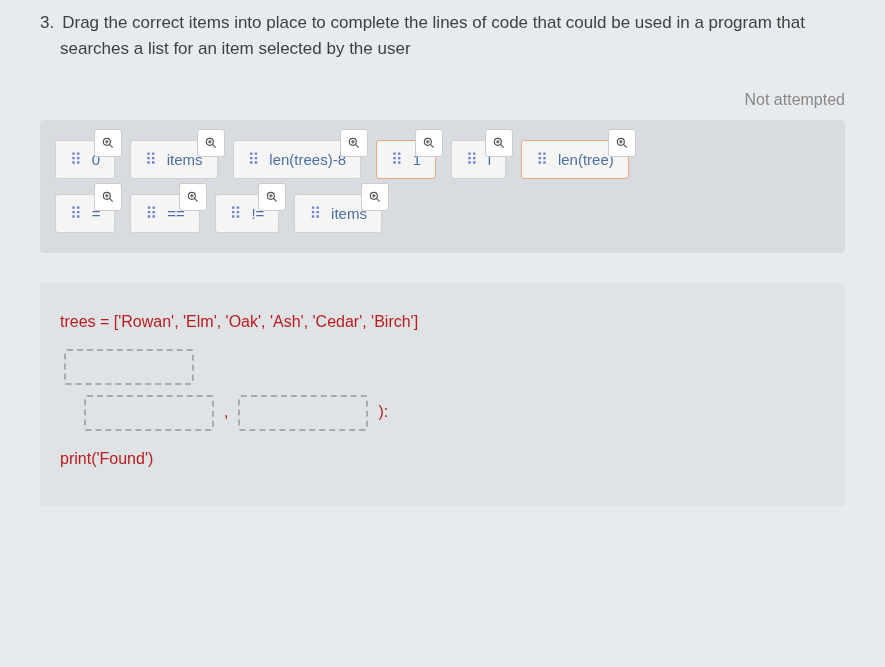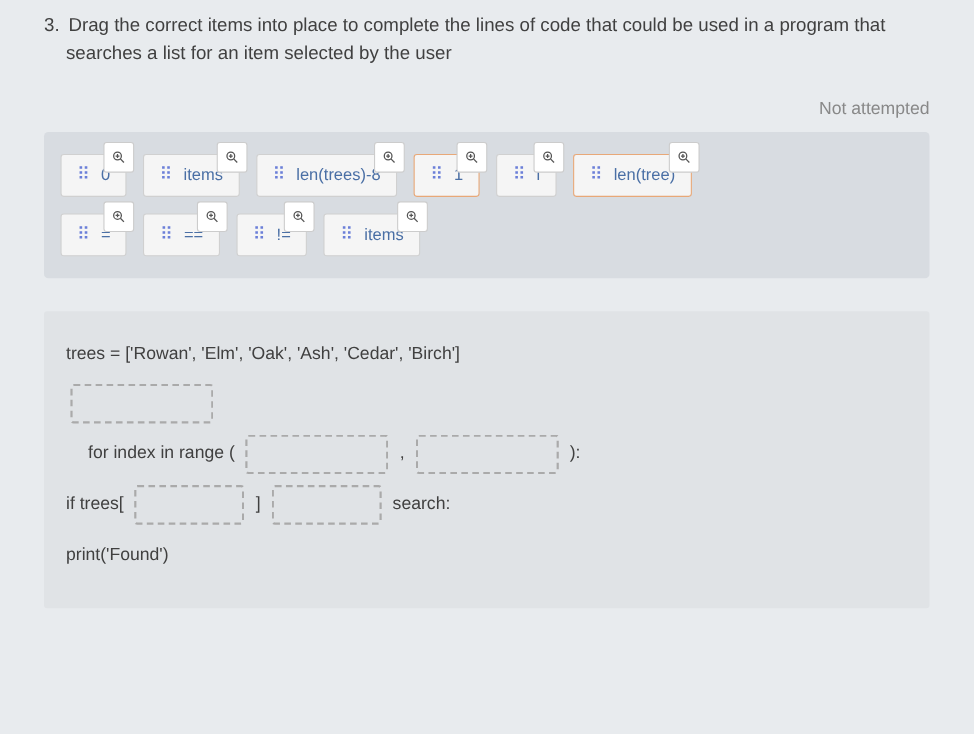--- a/index.html
+++ b/index.html
@@ -80,21 +80,21 @@
       justify-content: center;
       font-size: 14px;
       color: #555;
       cursor: pointer;
     }
     .code-area {
       background: #e0e3e6;
       padding: 20px;
       border-radius: 3px;
       font-size: 16px;
-      color: #404040;
+      color: #b91c1c;
       line-height: 2.4;
     }
     .code-line {
       display: flex;
       align-items: center;
       flex-wrap: wrap;
       gap: 6px;
       margin-bottom: 8px;
     }
     .drop-zone {
@@ -266,29 +266,21 @@
 </div>
 
 <div class="code-area">
   <div class="code-line">
     <span>trees = ['Rowan', 'Elm', 'Oak', 'Ash', 'Cedar', 'Birch']</span>
   </div>
   <div class="code-line">
     <span class="drop-zone wide"></span>
   </div>
   <div class="code-line" style="padding-left:20px;">
-    <span>for index in range (</span>
     <span class="drop-zone wide"></span>
     <span>,</span>
     <span class="drop-zone wide"></span>
     <span>):</span>
   </div>
-  <div class="code-line" style="padding-left:0px;">
-    <span>if trees[</span>
-    <span class="drop-zone narrow"></span>
-    <span>]</span>
-    <span class="drop-zone narrow"></span>
-    <span>search:</span>
-  </div>
   <div class="code-line">
     <span>print('Found')</span>
   </div>
 </div>
 
 </body></html>

